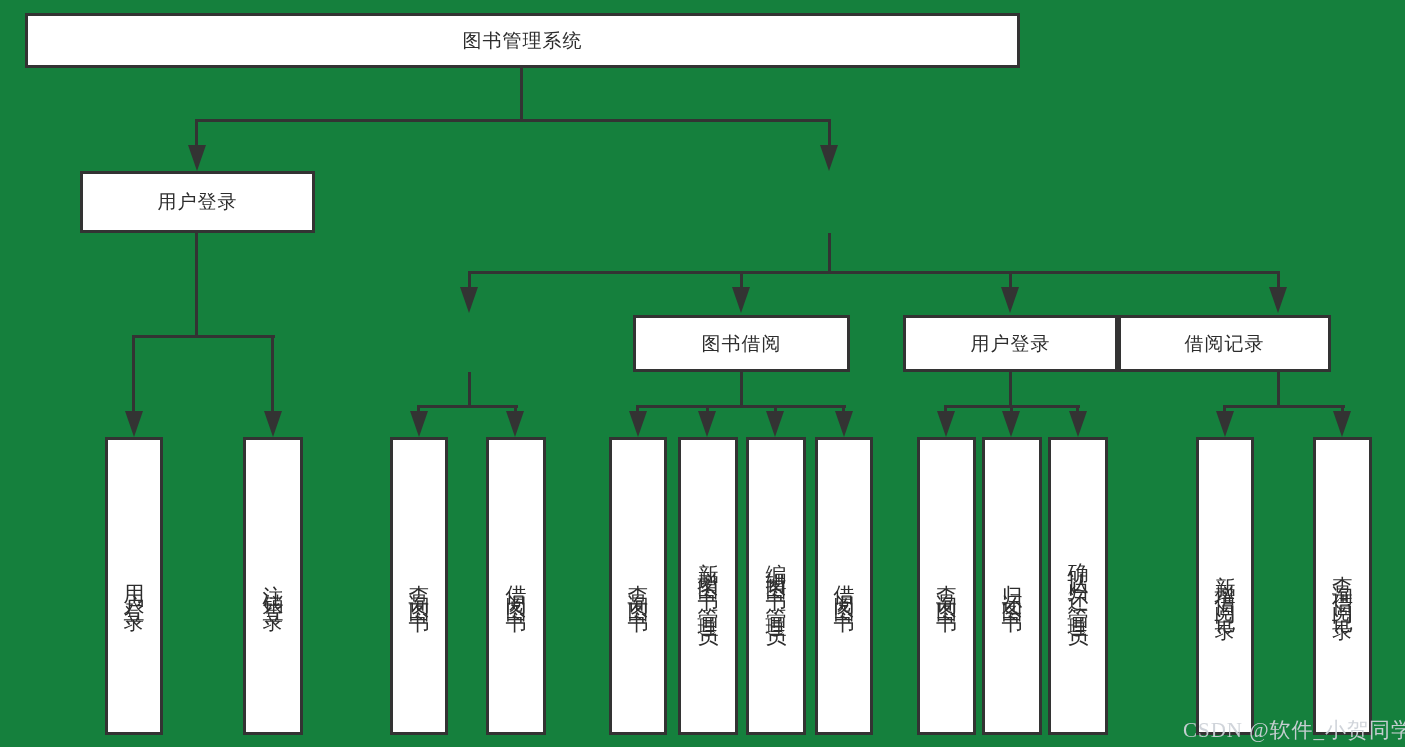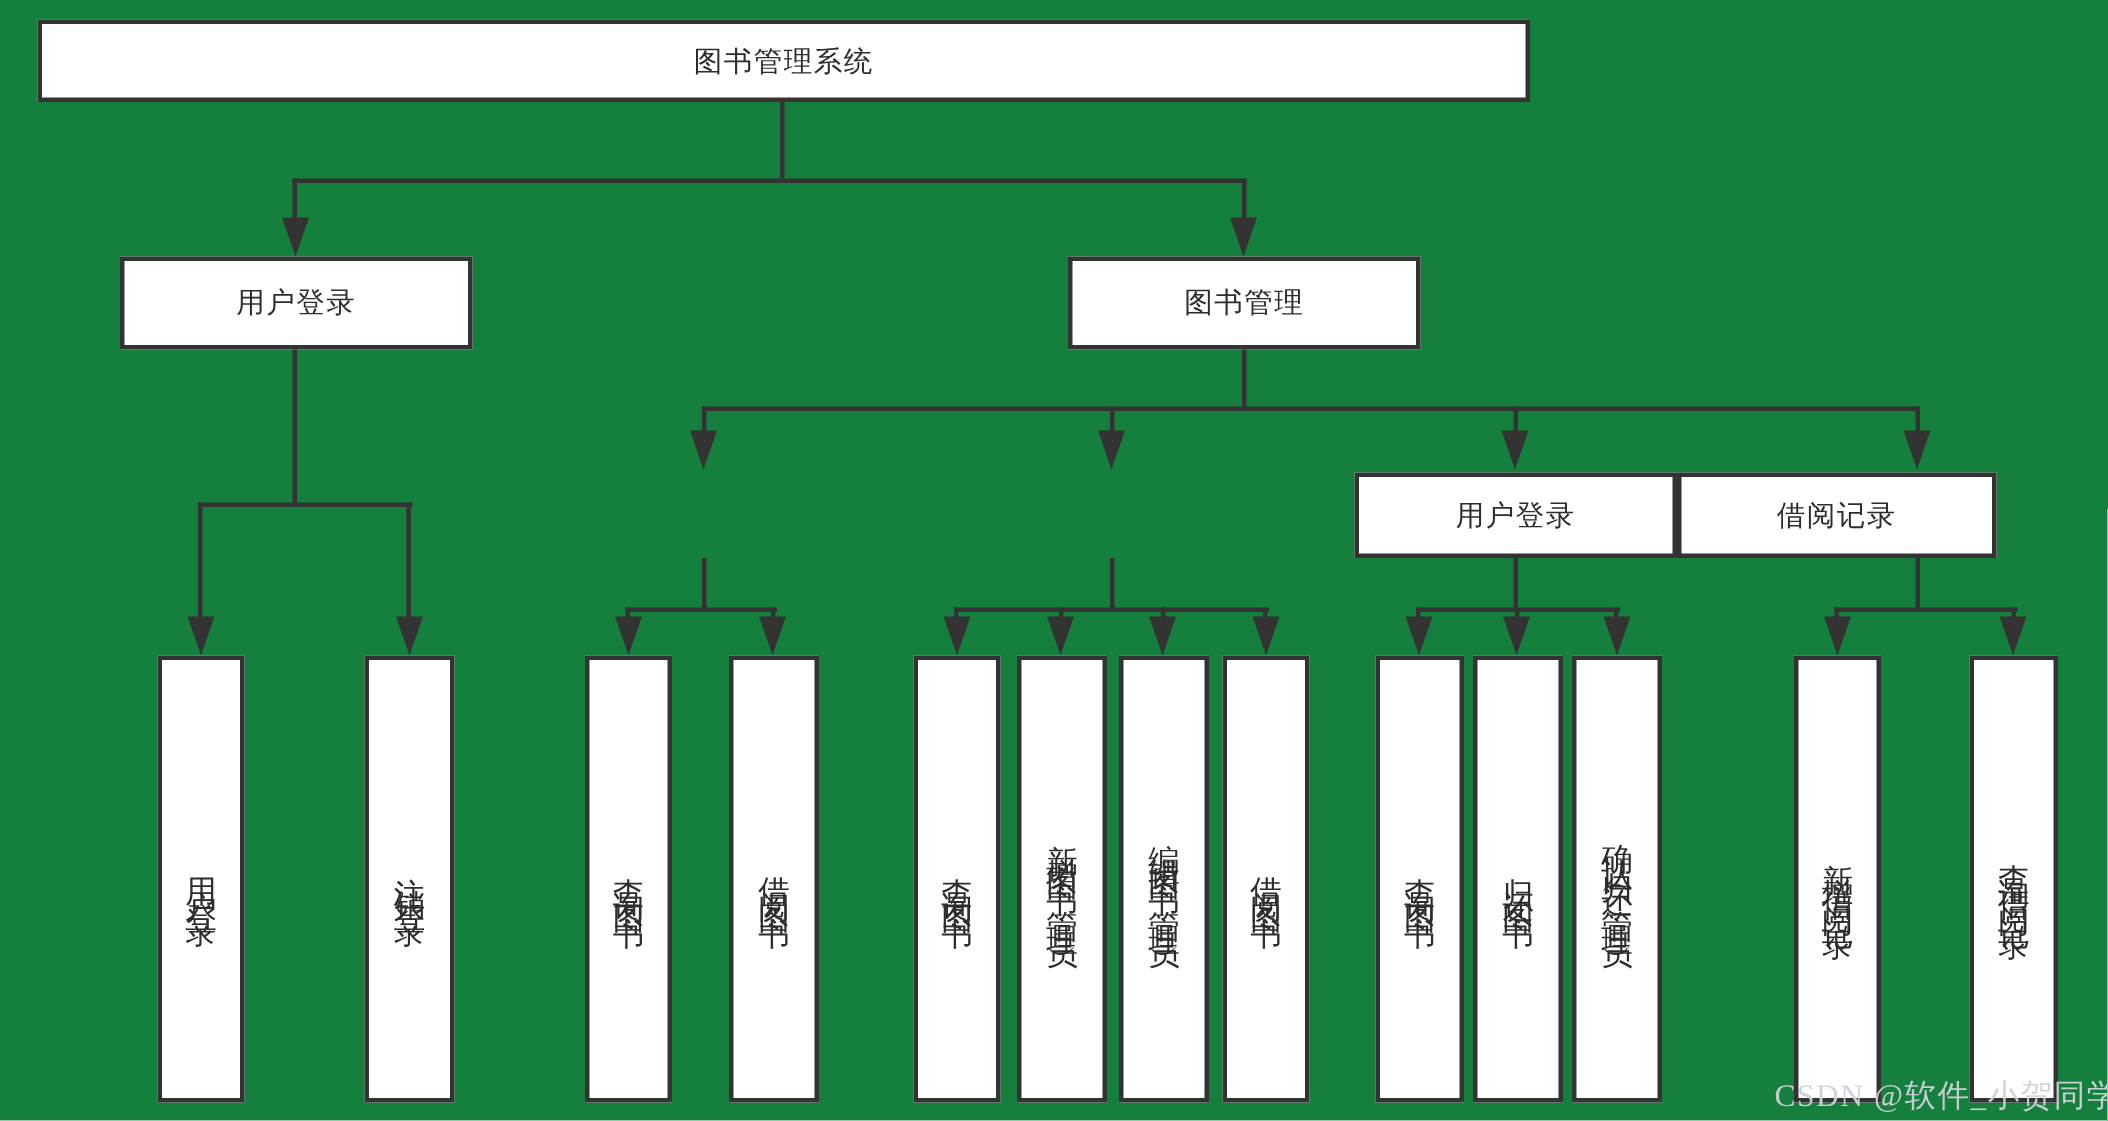--- a/index.html
+++ b/index.html
@@ -39,40 +39,40 @@
   <div class="box" style="left:25px;top:13px;width:995px;height:55px;">图书管理系统</div>
 
   <div class="v" style="left:520px;top:68px;height:51px;"></div>
   <div class="h" style="left:195px;top:119px;width:636px;"></div>
   <div class="v" style="left:195px;top:119px;height:28px;"></div>
   <div class="a" style="left:188px;top:145px;"></div>
   <div class="v" style="left:828px;top:119px;height:28px;"></div>
   <div class="a" style="left:820px;top:145px;"></div>
 
   <div class="box" style="left:80px;top:171px;width:235px;height:62px;">用户登录</div>
-  <div class="box" style="left:712px;top:171px;width:235px;height:62px;">图书管理</div>
 
   <div class="v" style="left:195px;top:233px;height:105px;"></div>
   <div class="h" style="left:132px;top:335px;width:143px;"></div>
   <div class="v" style="left:132px;top:335px;height:77px;"></div>
   <div class="a" style="left:125px;top:411px;"></div>
   <div class="v" style="left:271px;top:335px;height:77px;"></div>
   <div class="a" style="left:264px;top:411px;"></div>
 
   <div class="v" style="left:828px;top:233px;height:40px;"></div>
   <div class="h" style="left:468px;top:271px;width:812px;"></div>
   <div class="v" style="left:468px;top:271px;height:17px;"></div>
   <div class="a" style="left:460px;top:287px;"></div>
   <div class="v" style="left:740px;top:271px;height:17px;"></div>
   <div class="a" style="left:732px;top:287px;"></div>
   <div class="v" style="left:1009px;top:271px;height:17px;"></div>
   <div class="a" style="left:1001px;top:287px;"></div>
   <div class="v" style="left:1277px;top:271px;height:17px;"></div>
   <div class="a" style="left:1269px;top:287px;"></div>
 
+  <div class="box" style="left:633px;top:315px;width:217px;height:57px;">图书借阅</div>
   <div class="box" style="left:903px;top:315px;width:215px;height:57px;">用户登录</div>
   <div class="box" style="left:1118px;top:315px;width:213px;height:57px;">借阅记录</div>
 
   <div class="v" style="left:468px;top:372px;height:36px;"></div>
   <div class="h" style="left:417px;top:405px;width:101px;"></div>
   <div class="v" style="left:417px;top:405px;height:8px;"></div>
   <div class="a" style="left:410px;top:411px;"></div>
   <div class="v" style="left:514px;top:405px;height:8px;"></div>
   <div class="a" style="left:506px;top:411px;"></div>
 

